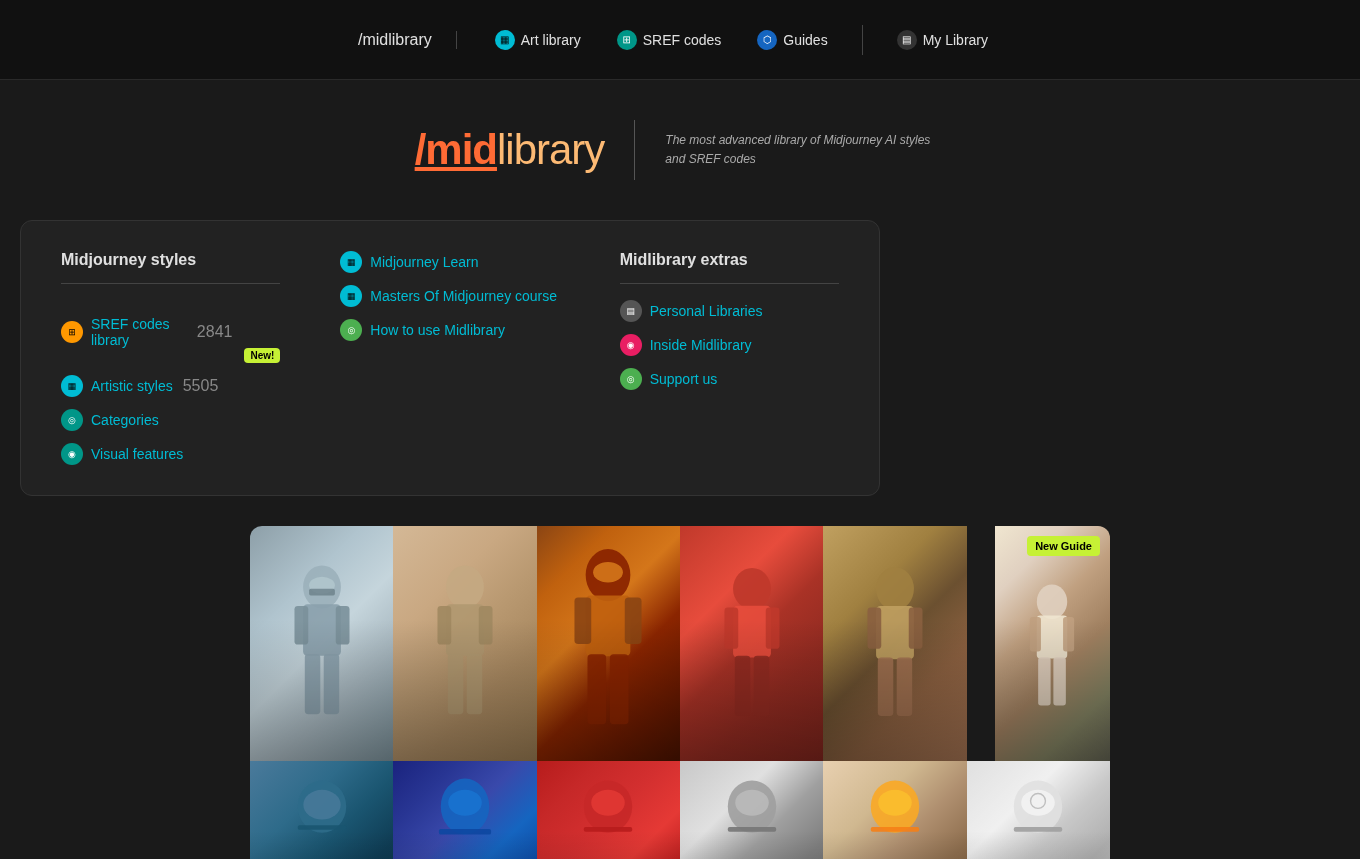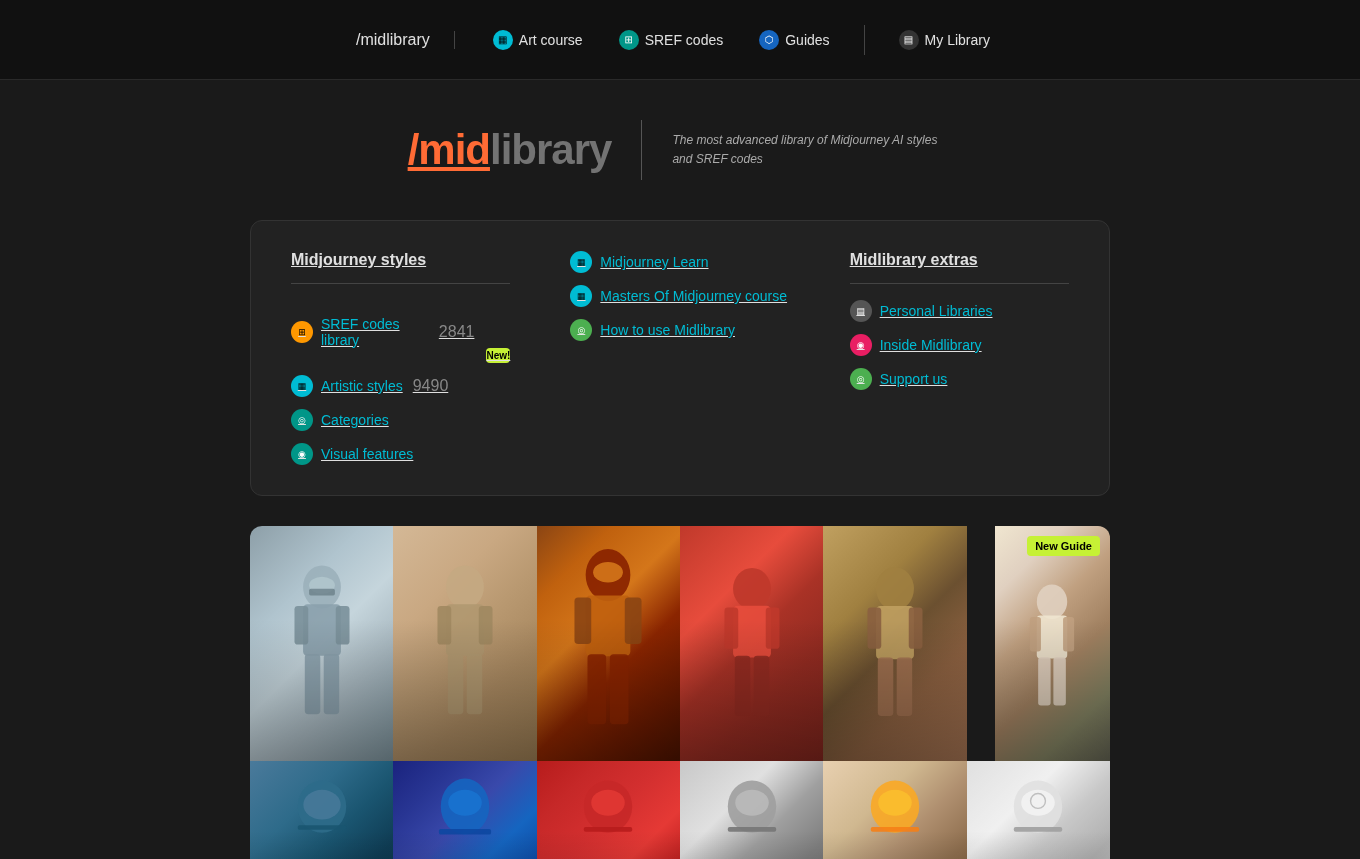--- a/index.html
+++ b/index.html
@@ -80,40 +80,38 @@
       padding: 40px 20px;
       gap: 30px;
     }
     .hero-logo {
       font-size: 42px;
       font-weight: 700;
       letter-spacing: -1px;
     }
     .hero-logo .slash { color: #ff6b35; }
     .hero-logo .mid { color: #ff6b35; text-decoration: underline; }
-    .hero-logo .library { color: #737373; font-weight: 700; }
+    .hero-logo .library { color: #fdba74; font-weight: 400; }
     .hero-divider {
       width: 1px;
       height: 60px;
       background: #555;
     }
     .hero-desc {
       color: #aaa;
       font-size: 12px;
       line-height: 1.6;
       max-width: 280px;
       font-style: italic;
     }
 
     
     .menu-card-wrapper {
       display: flex;
-      justify-content: center;
       padding: 0 20px 30px;
-      text-decoration: underline;
     }
     .menu-card {
       background: #222;
       border-radius: 12px;
       padding: 30px 40px;
       display: grid;
       grid-template-columns: 1fr 1fr 1fr;
       gap: 0 60px;
       max-width: 860px;
       width: 100%;
@@ -157,21 +155,21 @@
     .menu-link-icon.teal2 { background: #009688; color: #fff; }
     .menu-link-icon.cyan2 { background: #00bcd4; color: #000; }
     .menu-link-icon.green { background: #4caf50; color: #fff; }
     .menu-link-icon.pink { background: #e91e63; color: #fff; }
     .menu-link-icon.darkgray { background: #555; color: #fff; }
     .badge-new {
       background: #c6f135;
       color: #000;
       font-size: 10px;
       font-weight: 700;
-      padding: 2px 0;
+      padding: 2px 6px;
       border-radius: 4px;
       margin-left: 4px;
       margin-top: 48px;
     }
     .badge-count {
       color: #888;
       font-size: 16px;
       margin-left: 2px;
     }
 
@@ -246,21 +244,21 @@
   </style>
 </head>
 <body>
 
 <header class="header">
   <nav class="nav">
     <span class="nav-brand">/midlibrary</span>
     <div class="nav-items">
       <a class="nav-item">
         <span class="nav-icon cyan">▦</span>
-        <span>Art course</span>
+        <span>Art library</span>
       </a>
       <a class="nav-item">
         <span class="nav-icon teal">⊞</span>
         <span>SREF codes</span>
       </a>
       <a class="nav-item">
         <span class="nav-icon blue">⬡</span>
         <span>Guides</span>
       </a>
       <div class="nav-divider"></div>
@@ -288,21 +286,21 @@
       <div class="menu-links">
         <a class="menu-link">
           <span class="menu-link-icon orange">⊞</span>
           <span>SREF codes library</span>
           <span class="badge-count">2841</span>
           <span class="badge-new">New!</span>
         </a>
         <a class="menu-link">
           <span class="menu-link-icon cyan2">▦</span>
           <span>Artistic styles</span>
-          <span class="badge-count">9490</span>
+          <span class="badge-count">5505</span>
         </a>
         <a class="menu-link">
           <span class="menu-link-icon teal2">◎</span>
           <span>Categories</span>
         </a>
         <a class="menu-link">
           <span class="menu-link-icon teal2">◉</span>
           <span>Visual features</span>
         </a>
       </div>

